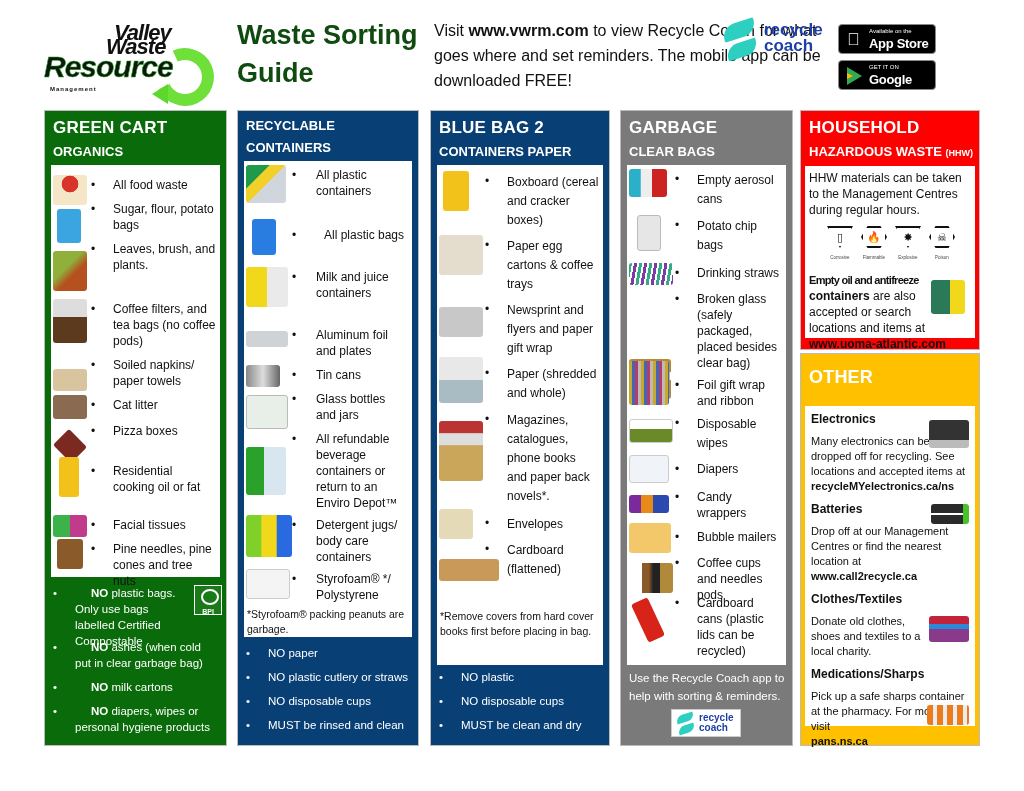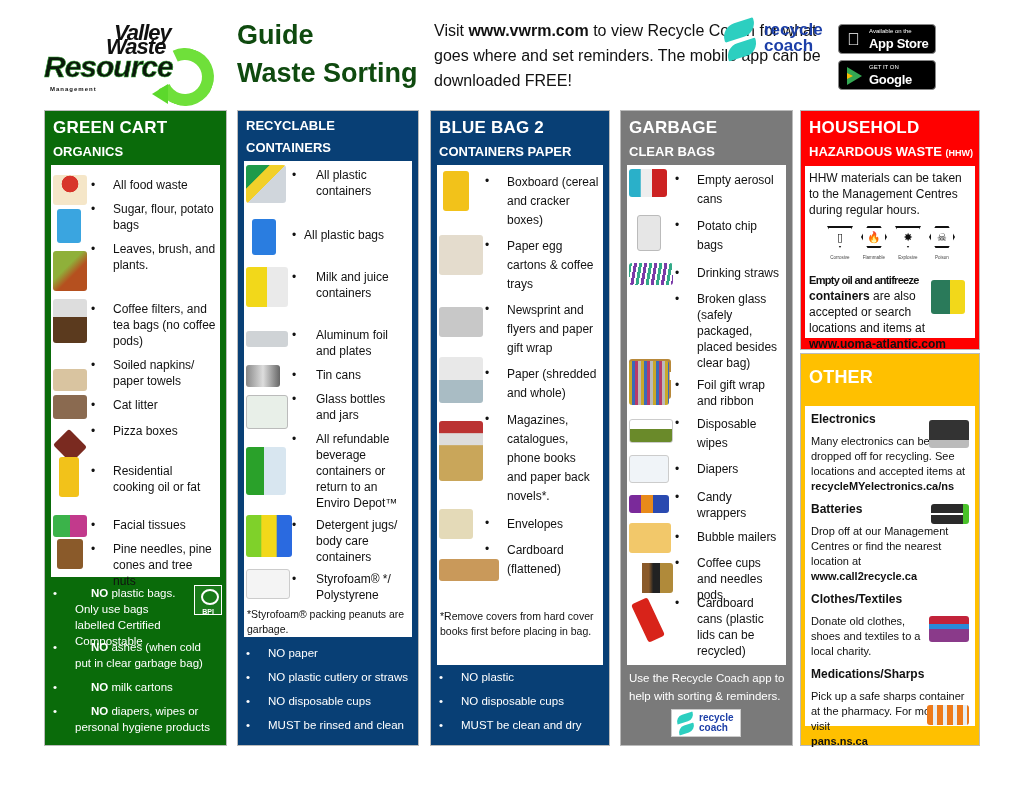--- a/index.html
+++ b/index.html
@@ -152,22 +152,22 @@
 <div class="logo">
   <span class="l1">Valley</span>
   <span class="l2">Waste</span>
   <span class="l3">Resource</span>
   <span class="mgmt">Management</span>
   <span class="swirl"></span>
   <span class="arrow"></span>
 </div>
 
 <div class="title">
+  <div>Waste Sorting</div>
   <div>Guide</div>
-  <div>Waste Sorting</div>
 </div>
 
 <div class="promo">
   <span>Visit </span><b>www.vwrm.com</b><span> to view Recycle Coach for what goes where and set reminders. The mobile app can be downloaded FREE!</span>
 </div>
 
 <div class="rc-logo">
   <span class="leaf1"></span>
   <span class="leaf2"></span>
   <span class="txt" style="width:60px;display:block;">recycle coach</span>
@@ -268,21 +268,21 @@
   </div>
   <div class="col-body" style="height:476px; margin-top:2px;">
     <div class="item" style="top:6px">
         <span class="pic c-plastic" style="height:38px;width:40px;"></span>
         <span class="bul" style="left:48px">•</span>
         <span class="txt" style="left:72px">All plastic containers</span>
       </div>
     <div class="item" style="top:66px">
         <span class="pic c-bag" style="top:-8px;height:36px;"></span>
         <span class="bul" style="left:48px">•</span>
-        <span class="txt" style="left:60px">All plastic bags</span>
+        <span class="txt" style="left:80px">All plastic bags</span>
       </div>
     <div class="item" style="top:108px">
         <span class="pic c-milk" style="height:40px;width:42px;"></span>
         <span class="bul" style="left:48px">•</span>
         <span class="txt" style="left:72px">Milk and juice containers</span>
       </div>
     <div class="item" style="top:166px">
         <span class="pic c-foil" style="width:42px;"></span>
         <span class="bul" style="left:48px">•</span>
         <span class="txt" style="left:72px">Aluminum foil and plates</span>

